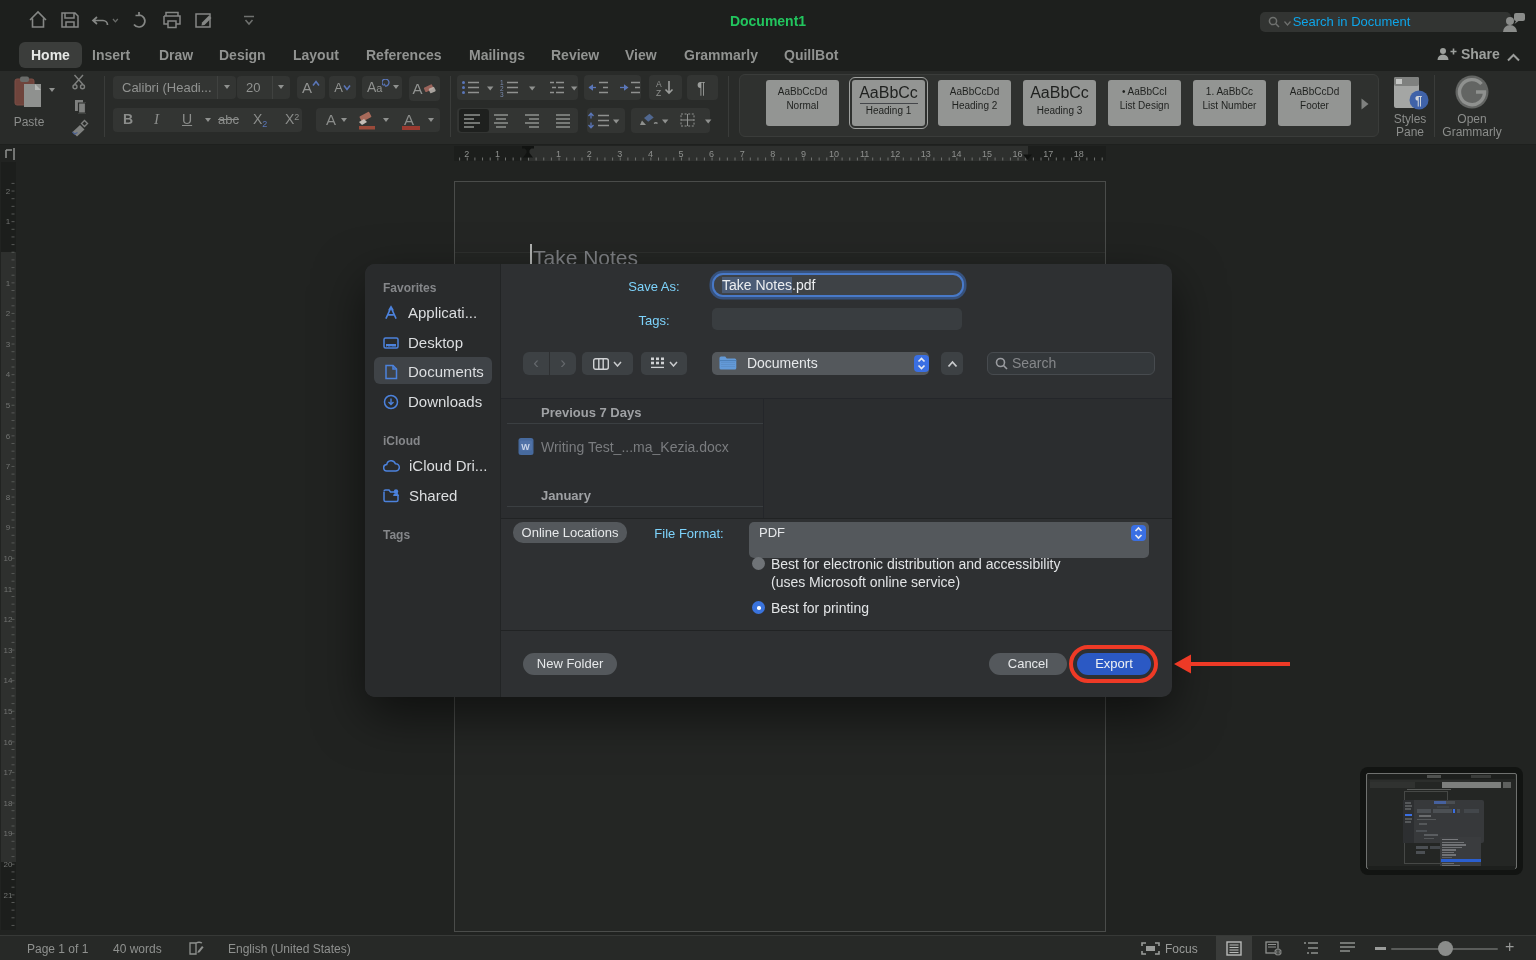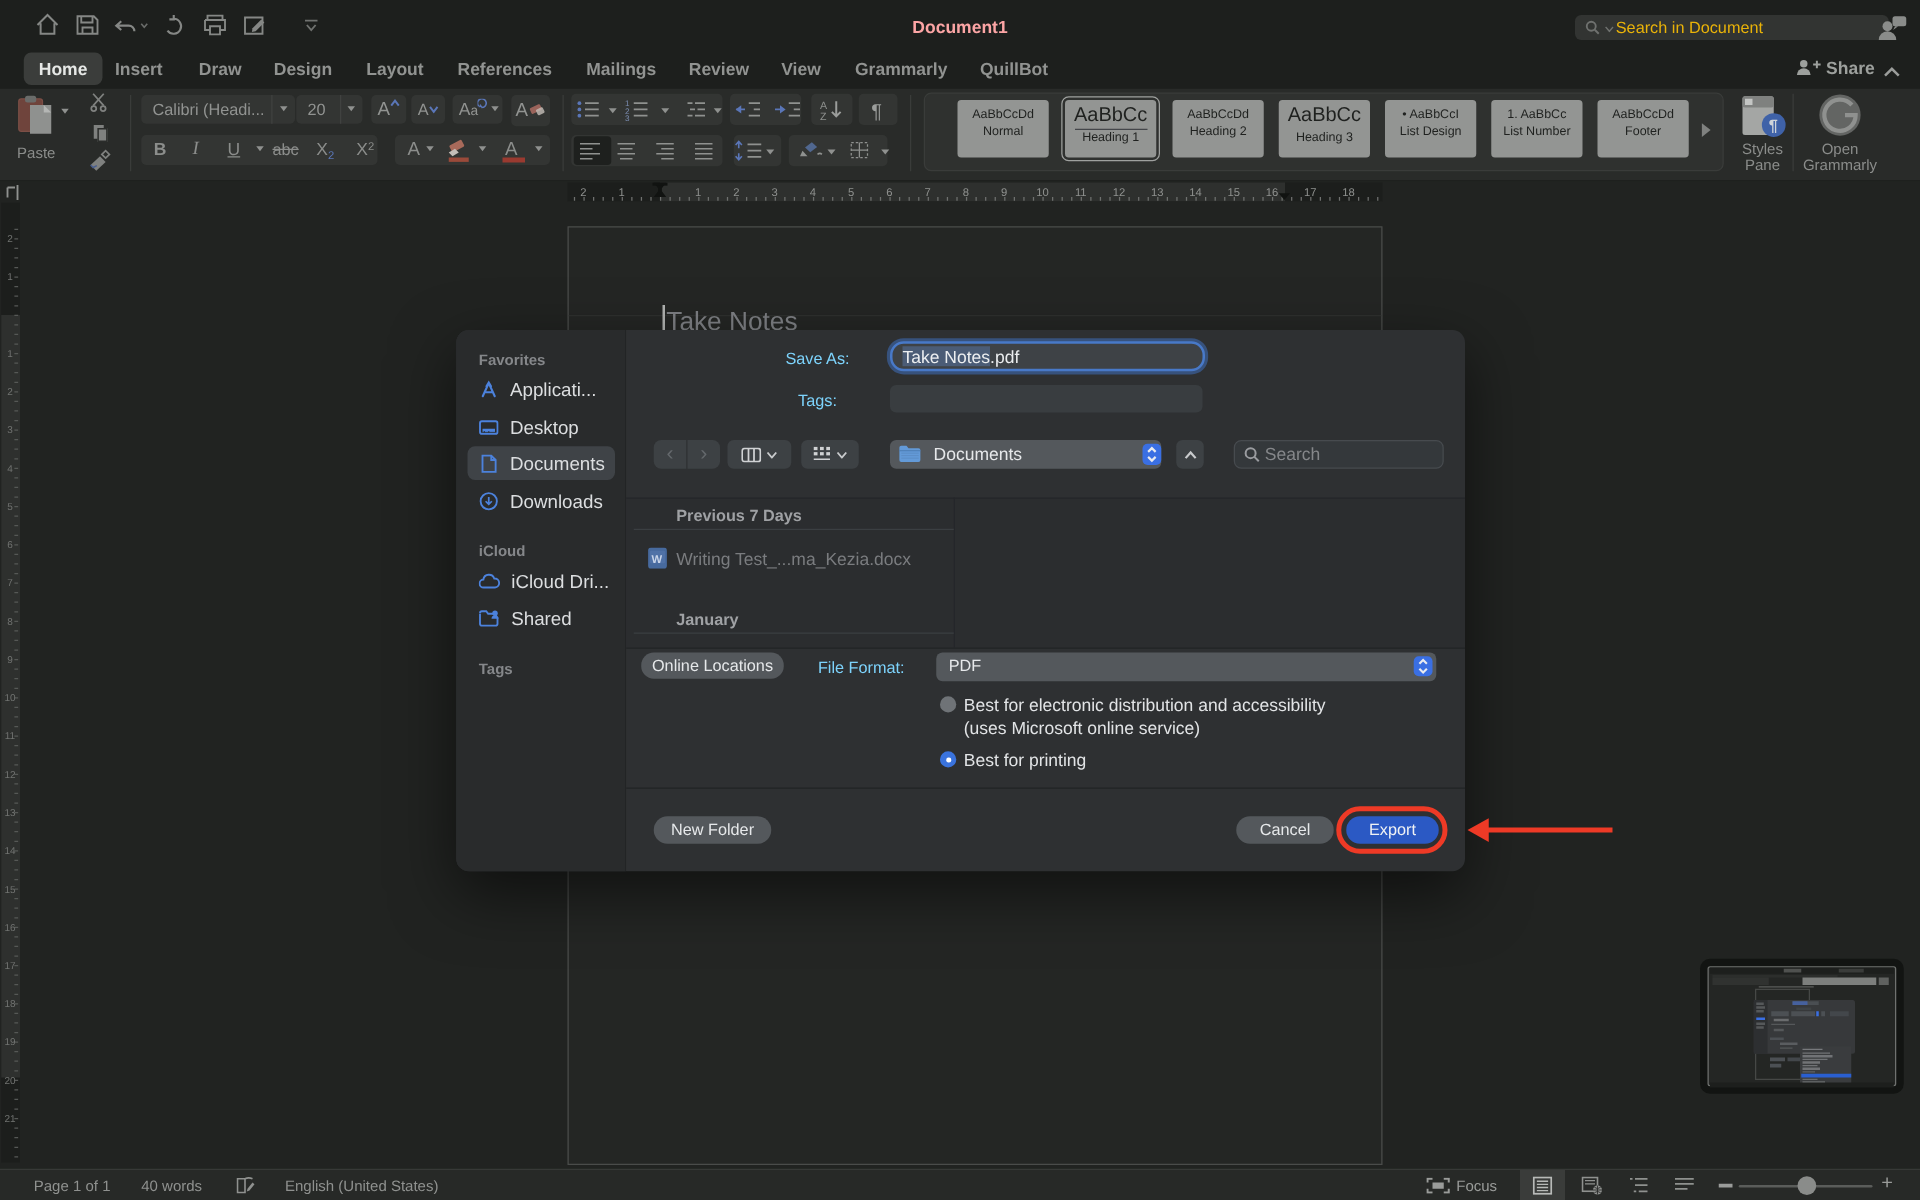--- a/index.html
+++ b/index.html
@@ -1,24 +1,24 @@
 <!DOCTYPE html>
 <html><head>
 <meta charset="utf-8">
 <style>
   * { margin:0; padding:0; box-sizing:border-box; }
   html,body { width:1536px; height:960px; overflow:hidden; background:#212321;
     font-family:"Liberation Sans", sans-serif; }
   .abs { position:absolute; }
   #stage { position:relative; width:1536px; height:960px; }
   #titlebar { left:0; top:0; width:1536px; height:38px; background:#1d1f1d; }
-  #doctitle { left:0; top:13px; width:1536px; text-align:center; color:#fca5a5;
+  #doctitle { left:0; top:13px; width:1536px; text-align:center; color:#22c55e;
     font-size:14px; font-weight:bold; }
   #searchbox { left:1260px; top:12px; width:251px; height:20px; background:#323432;
-    border-radius:5px; color:#eab308; font-size:13px; line-height:20px; }
+    border-radius:5px; color:#0ea5e9; font-size:13px; line-height:20px; }
   #tabrow { left:0; top:38px; width:1536px; height:33px; background:#1d1f1d; }
   .tab { position:absolute; top:4px; height:26px; line-height:26px; color:#919391;
     font-size:14px; font-weight:bold; padding:0 12px; }
   .tab.active { background:#3b3d3b; border-radius:6px; color:#e6e8e6; }
   #ribbon { left:0; top:71px; width:1536px; height:74px; background:#292b29; border-bottom:1px solid #1e201e; }
   #ribbon div.abs, #ribbon span.abs { line-height:0; }
   .rbtn { position:absolute; background:#333533; border-radius:4px; }
   .rtxt { position:absolute; color:#8b8d8b; }
   .tri { display:inline-block; width:0; height:0; border-left:3.5px solid transparent;
     border-right:3.5px solid transparent; border-top:4.5px solid #8f918f; }
@@ -628,21 +628,21 @@
       <rect x="2" y="2.5" width="12" height="10" rx="1" fill="#5a7ab0" opacity=".5"></rect>
       <text x="3.2" y="12" font-size="9" fill="#c8d4e8" font-weight="bold">W</text>
     </svg>
   <div class="abs" style="left:541px;top:439px;color:#7a7c7f;font-size:14px;">Writing Test_...ma_Kezia.docx</div>
   <div class="abs" style="left:541px;top:488px;color:#9fa1a4;font-size:13px;font-weight:bold;">January</div>
   <div class="abs" style="left:507px;top:506px;width:256px;height:1px;background:#3b3f42;"></div>
   <div class="abs" style="left:501px;top:518px;width:671px;height:1px;background:#212324;"></div>
 
   <div class="gbtn" style="left:513px;top:522px;width:114px;height:21px;line-height:21px;border-radius:10px;">Online Locations</div>
   <div class="dlabel" style="left:639px;top:526px;">File Format:</div>
-  <div class="gbtn" style="left:749px;top:522px;width:400px;height:23px;text-align:left;line-height:21px;">
+  <div class="gbtn" style="left:749px;top:522px;width:400px;height:36px;text-align:left;line-height:21px;">
     <span style="margin-left:10px;">PDF</span>
     <span class="abs" style="left:382px;top:2.5px;width:15px;height:16px;background:#3a6fe3;border-radius:4px;">
       <svg width="15" height="16" viewBox="0 0 15 16" fill="none" stroke="#e8eaf0" stroke-width="1.7">
           <path d="M4.5 6 L7.5 3 L10.5 6 M4.5 10 L7.5 13 L10.5 10"></path>
         </svg></span></div>
   <div class="abs" style="left:752px;top:557px;width:13px;height:13px;border-radius:50%;background:#6f7377;"></div>
   <div class="abs" style="left:771px;top:556px;color:#e2e4e6;font-size:14px;line-height:17.5px;">Best for electronic distribution and accessibility<br>(uses Microsoft online service)</div>
   <div class="abs" style="left:752px;top:601px;width:13px;height:13px;border-radius:50%;background:#3a73dd;"></div>
   <div class="abs" style="left:757.2px;top:606.2px;width:3.6px;height:3.6px;border-radius:50%;background:#fff;"></div>
   <div class="abs" style="left:771px;top:600px;color:#e2e4e6;font-size:14px;">Best for printing</div>

